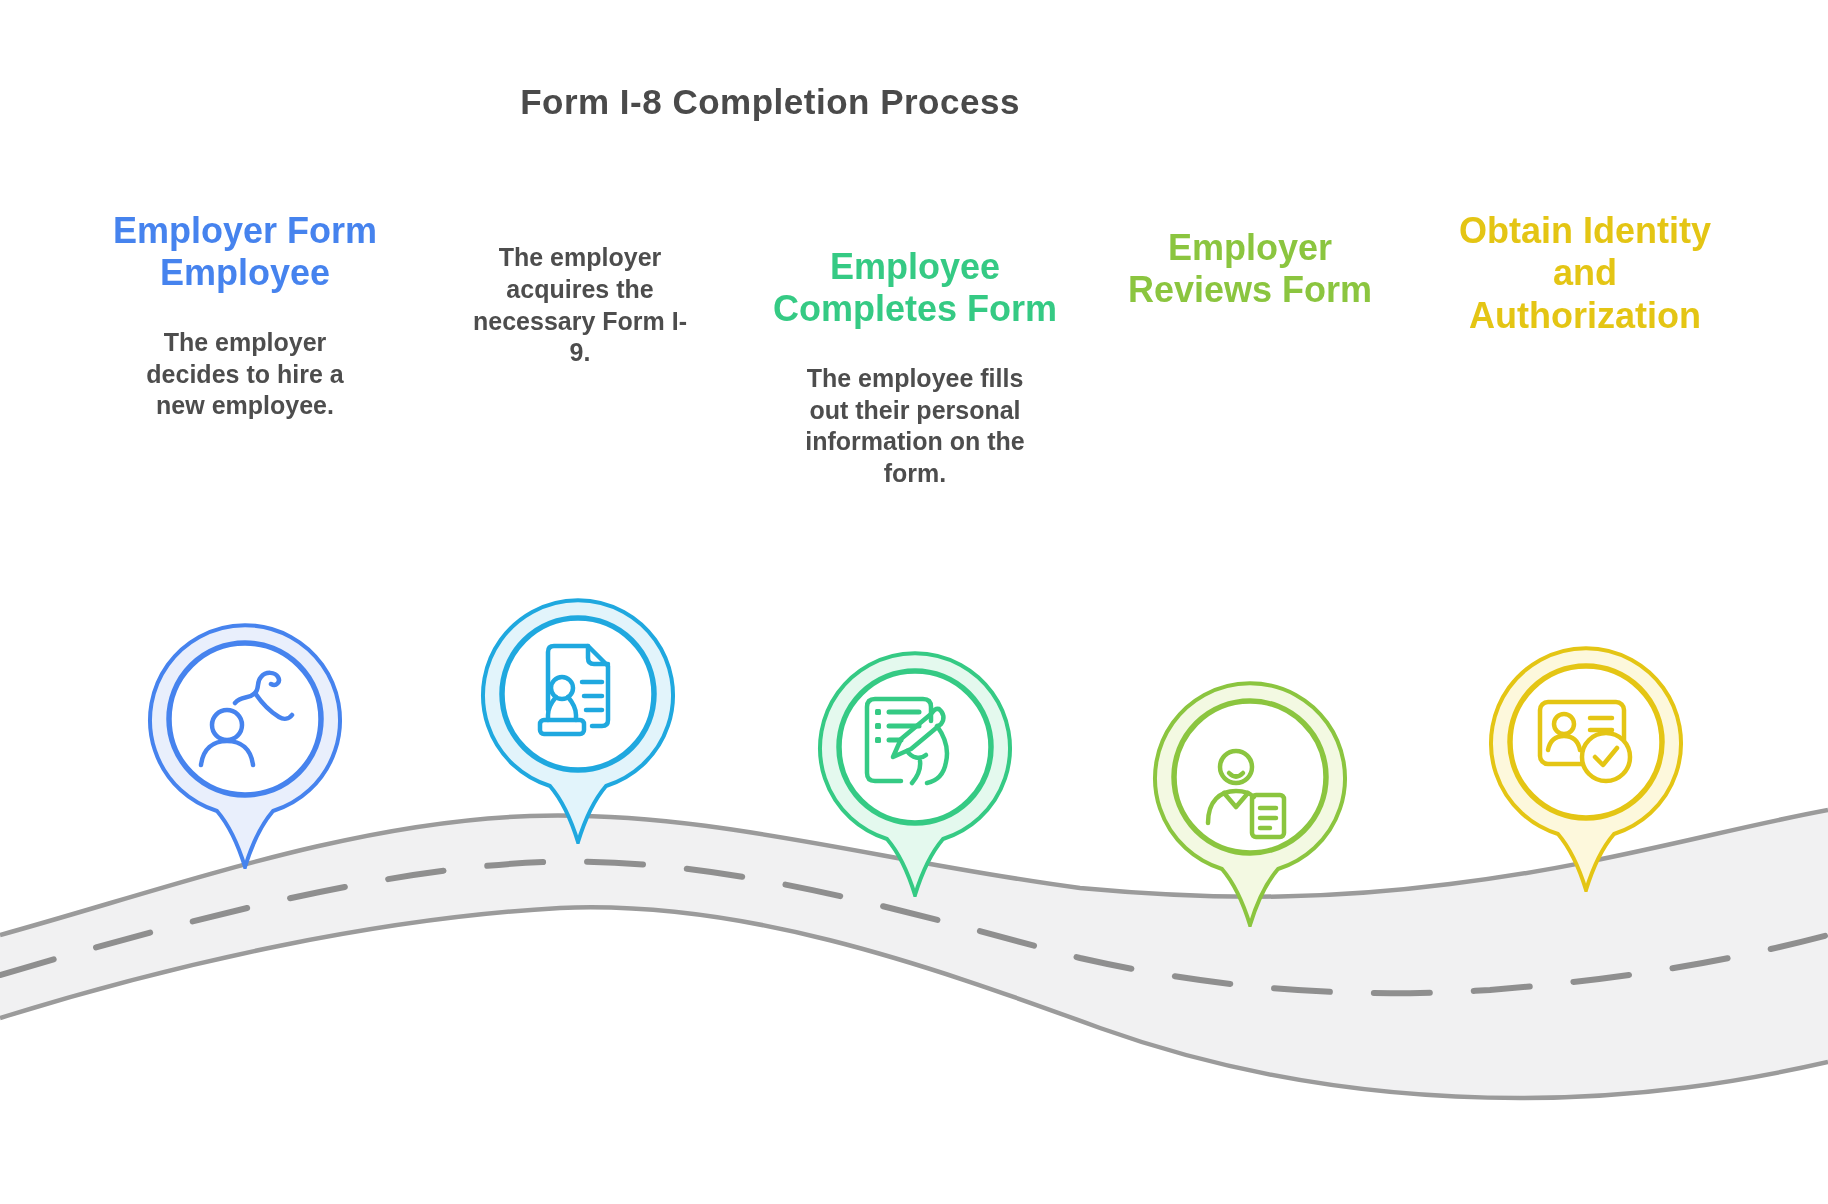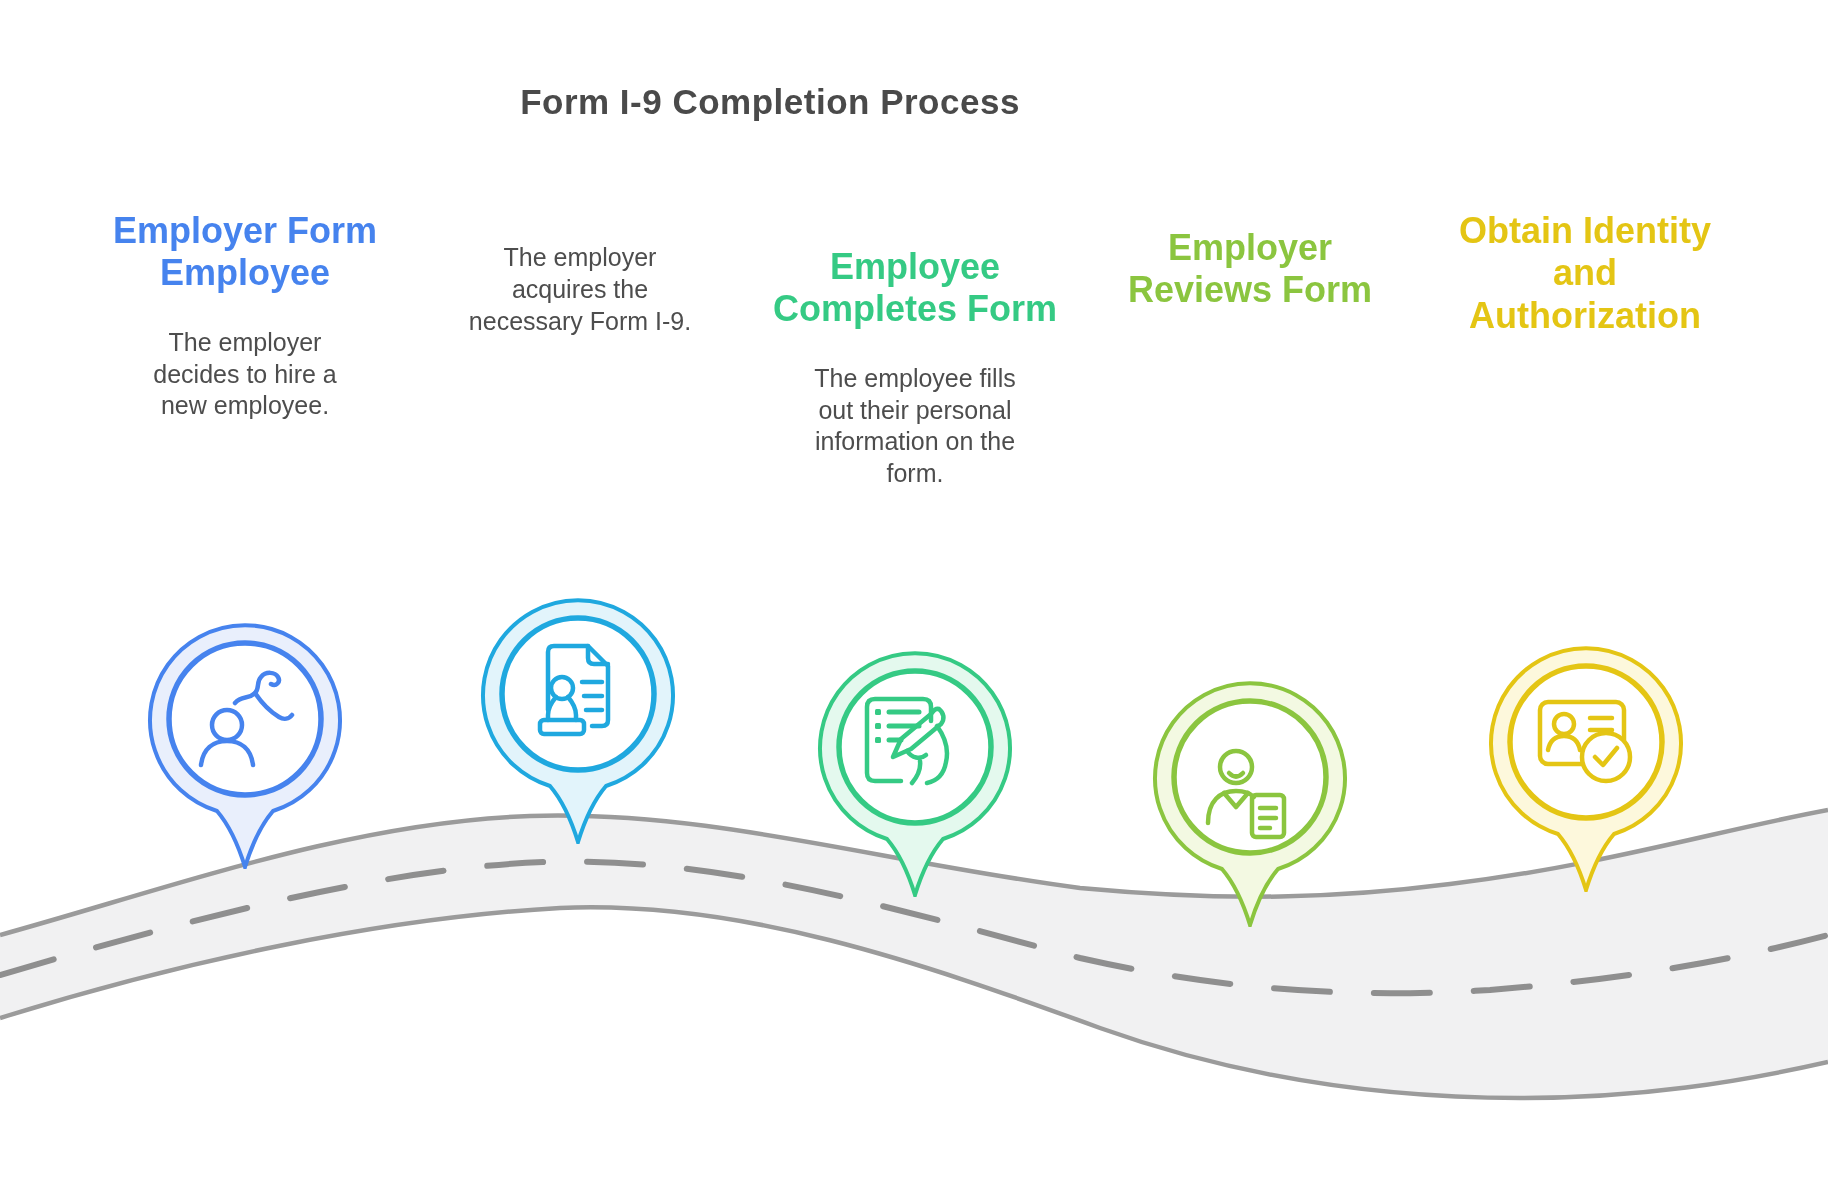--- a/index.html
+++ b/index.html
@@ -11,21 +11,21 @@
     position:absolute;left:0;top:82px;width:1540px;text-align:center;
     font-size:35px;font-weight:bold;color:#4a4a4a;letter-spacing:.5px;
   }
   .road-svg{position:absolute;left:0;top:0;}
   .step{position:absolute;top:210px;width:300px;text-align:center;}
   .step h2{
     font-size:36px;font-weight:bold;line-height:1.18;color:var(--accent);
     margin:0 auto;max-width:292px;
   }
   .step p{
-    font-size:25px;line-height:1.27;color:#4d4d4d;font-weight:400;
+    font-size:25px;line-height:1.27;color:#4d4d4d;font-weight:700;
     margin:32px auto 0;max-width:224px;
   }
   .pin{position:absolute;width:200px;height:250px;}
   .pin svg{display:block;width:200px;height:250px;}
   .outer{fill:var(--tint);stroke:var(--accent);stroke-width:4;}
   .ring{fill:#ffffff;stroke:var(--accent);stroke-width:5.5;}
   .ic{fill:none;stroke:var(--accent);stroke-width:4.5;stroke-linecap:round;stroke-linejoin:round;}
   .ic-b{fill:none;stroke:var(--accent);stroke-width:5;stroke-linecap:round;stroke-linejoin:round;}
   .ic-fill{fill:var(--accent);stroke:none;}
   .chk{fill:#ffffff;stroke:var(--accent);stroke-width:4.5;}
@@ -35,21 +35,21 @@
 
 <svg class="road-svg" width="1828" height="1204" viewBox="0 0 1828 1204">
   <path style="fill:var(--road-fill,#f1f1f2)" d="M 0,935 C 170,888 350,822 530,816 C 710,810 880,862 1080,888 C 1230,902 1340,898 1450,884
        C 1600,866 1720,830 1828,810 L 1828,1062 C 1740,1082 1640,1098 1520,1098 C 1380,1098 1240,1078 1100,1028
        C 920,962 740,900 560,908 C 380,918 180,962 0,1018 Z"></path>
   <path style="fill:none;stroke:var(--road-edge,#9b9b9b);stroke-width:4.5" d="M 0,935 C 170,888 350,822 530,816 C 710,810 880,862 1080,888 C 1230,902 1340,898 1450,884 C 1600,866 1720,830 1828,810"></path>
   <path style="fill:none;stroke:var(--road-edge,#9b9b9b);stroke-width:4.5" d="M 0,1018 C 180,962 380,918 560,908 C 740,900 920,962 1100,1028 C 1240,1078 1380,1098 1520,1098 C 1640,1098 1740,1082 1828,1062"></path>
   <path style="fill:none;stroke:var(--road-dash,#8f8f8f);stroke-width:6;stroke-dasharray:56 44;stroke-linecap:round" d="M 0,975 C 180,922 380,868 545,862 C 720,856 900,910 1080,958 C 1230,992 1360,998 1490,990 C 1640,978 1740,958 1828,935"></path>
 </svg>
 
-<div class="title" style="color: rgb(74, 74, 74);">Form I-9 Completion Process</div>
+<div class="title" style="color: rgb(74, 74, 74);">Form I-8 Completion Process</div>
 
 <div class="step" style="left: 95px; --accent: #4683ee; --tint: #e9effc;">
   <h2>Employer Form Employee</h2>
   <p>The employer decides to hire a new employee.</p>
 </div>
 <div class="step" style="left: 430px; --accent: #1fa8df; --tint: #e2f4fb;">
   <p>The employer acquires the necessary Form I-9.</p>
 </div>
 <div class="step" style="left: 765px; margin-top: 36px; --accent: #35ca84; --tint: #e4f9ee;">
   <h2>Employee Completes Form</h2>

